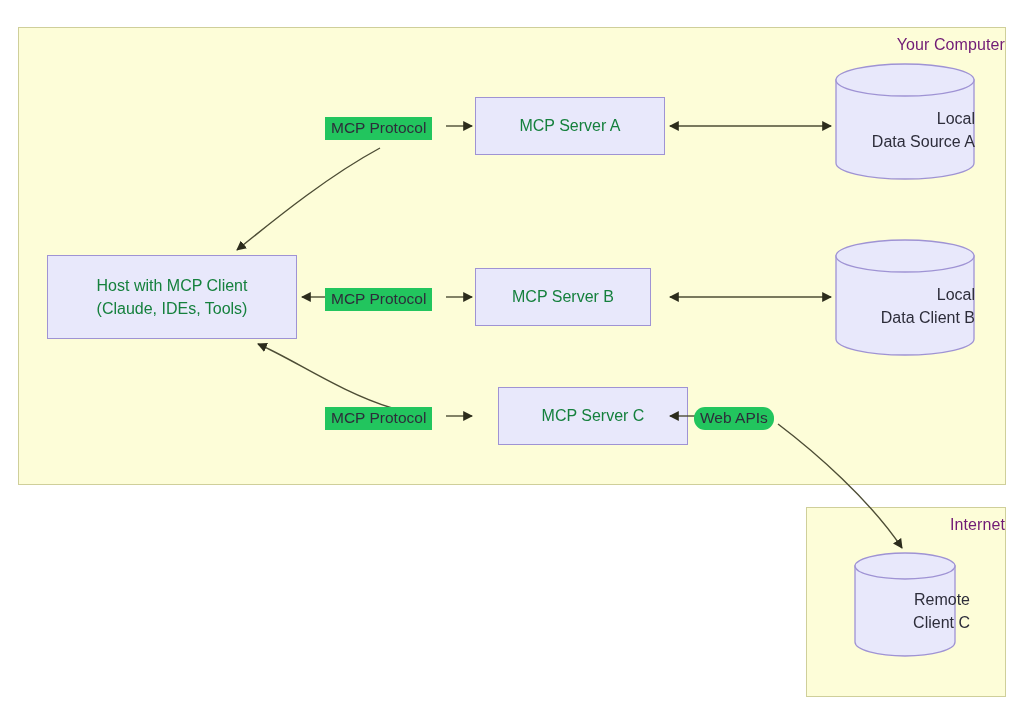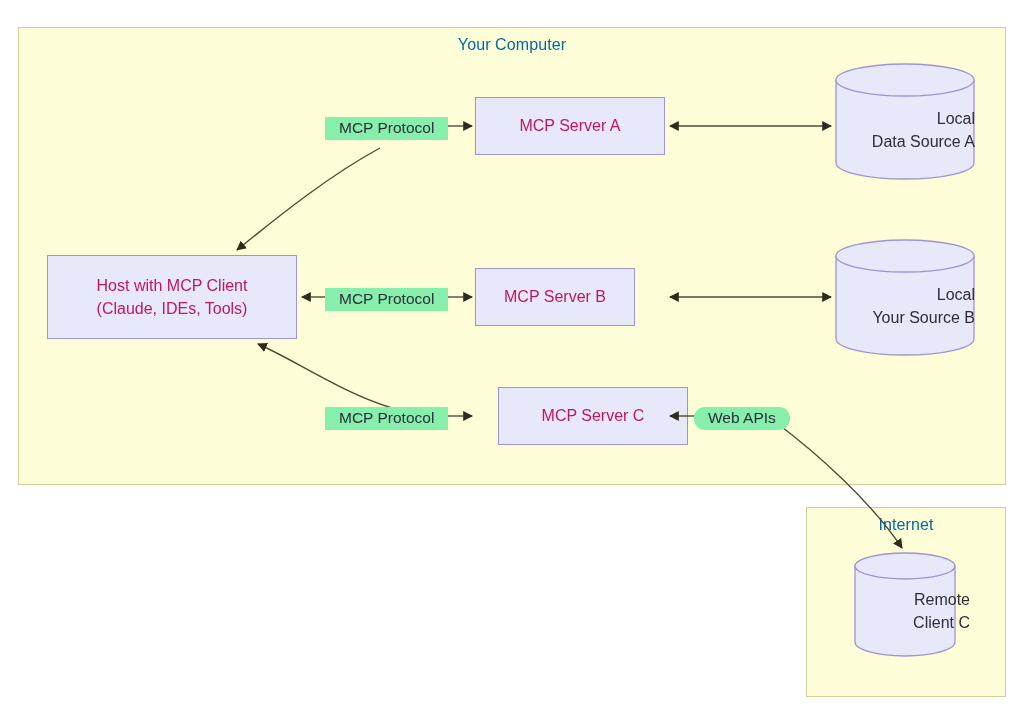--- a/index.html
+++ b/index.html
@@ -17,62 +17,62 @@
   }
   .container-box {
     position: absolute;
     background: #fdfdd8;
     border: 1.5px solid #cfcf9a;
     box-sizing: border-box;
   }
   .container-title {
     position: absolute;
     width: 100%;
-    text-align: center;
+    text-align: right;
     top: 8px;
     left: 0;
     font-size: 16px;
-    color: #0369a1;
+    color: #701a75;
     letter-spacing: 0.1px;
   }
   .node-box {
     position: absolute;
     background: #e8e8fb;
     border: 1.3px solid #9f93d4;
     box-sizing: border-box;
     display: flex;
     align-items: center;
     justify-content: center;
     flex-direction: column;
     font-size: 16px;
-    color: #be185d;
+    color: #15803d;
     line-height: 1.45;
     text-align: center;
   }
   .node-box .line { display: block; white-space: nowrap; }
   .cylinder {
     position: absolute;
   }
   .cyl-label {
     position: absolute;
     left: 0;
     width: 100%;
     text-align: right;
     font-size: 16px;
     color: #2d2d3a;
     line-height: 1.45;
     pointer-events: none;
   }
   .cyl-label .line { display: block; white-space: nowrap; }
   .edge-label {
     position: absolute;
-    background: #86efac;
+    background: #22c55e;
     color: #2d2d3a;
     font-size: 15.5px;
-    padding: 1px 14px;
+    padding: 1px 6px;
     white-space: nowrap;
     line-height: 1.35;
   }
   svg.overlay {
     position: absolute;
     top: 0; left: 0;
     width: 1024px;
     height: 713px;
     pointer-events: none;
   }
@@ -97,21 +97,21 @@
 
   <div class="node-box" style="left:47px; top:255px; width:250px; height:84px;text-align:center;">
     <span class="line">Host with MCP Client</span>
     <span class="line">(Claude, IDEs, Tools)</span>
   </div>
 
   <div class="node-box" style="left:475px; top:97px; width:190px; height:58px;">
     <span class="line">MCP Server A</span>
   </div>
 
-  <div class="node-box" style="left:475px; top:268px; width:160px; height:58px;">
+  <div class="node-box" style="left:475px; top:268px; width:176px; height:58px;">
     <span class="line">MCP Server B</span>
   </div>
 
   <div class="node-box" style="left:498px; top:387px; width:190px; height:58px;">
     <span class="line">MCP Server C</span>
   </div>
 
   <div class="cylinder" style="left:835px; top:63px; width:140px; height:117px;">
     <svg width="140" height="117" viewBox="0 0 140 117">
       <path d="M1,17 L1,100 A69,16 0 0 0 139,100 L139,17 Z" fill="#e8e8fb" stroke="#9f93d4" stroke-width="1.3"></path>
@@ -123,21 +123,21 @@
     </div>
   </div>
 
   <div class="cylinder" style="left:835px; top:239px; width:140px; height:117px;">
     <svg width="140" height="117" viewBox="0 0 140 117">
       <path d="M1,17 L1,100 A69,16 0 0 0 139,100 L139,17 Z" fill="#e8e8fb" stroke="#9f93d4" stroke-width="1.3"></path>
       <ellipse cx="70" cy="17" rx="69" ry="16" fill="#e8e8fb" stroke="#9f93d4" stroke-width="1.3"></ellipse>
     </svg>
     <div class="cyl-label" style="top:44px;">
       <span class="line">Local</span>
-      <span class="line">Your Source B</span>
+      <span class="line">Data Client B</span>
     </div>
   </div>
 
   <div class="cylinder" style="left:854px; top:552px; width:116px; height:105px;">
     <svg width="102" height="105" viewBox="0 0 102 105">
       <path d="M1,14 L1,90 A50,14 0 0 0 101,90 L101,14 Z" fill="#e8e8fb" stroke="#9f93d4" stroke-width="1.3"></path>
       <ellipse cx="51" cy="14" rx="50" ry="13" fill="#e8e8fb" stroke="#9f93d4" stroke-width="1.3"></ellipse>
     </svg>
     <div class="cyl-label" style="top:36px;">
       <span class="line">Remote</span>

